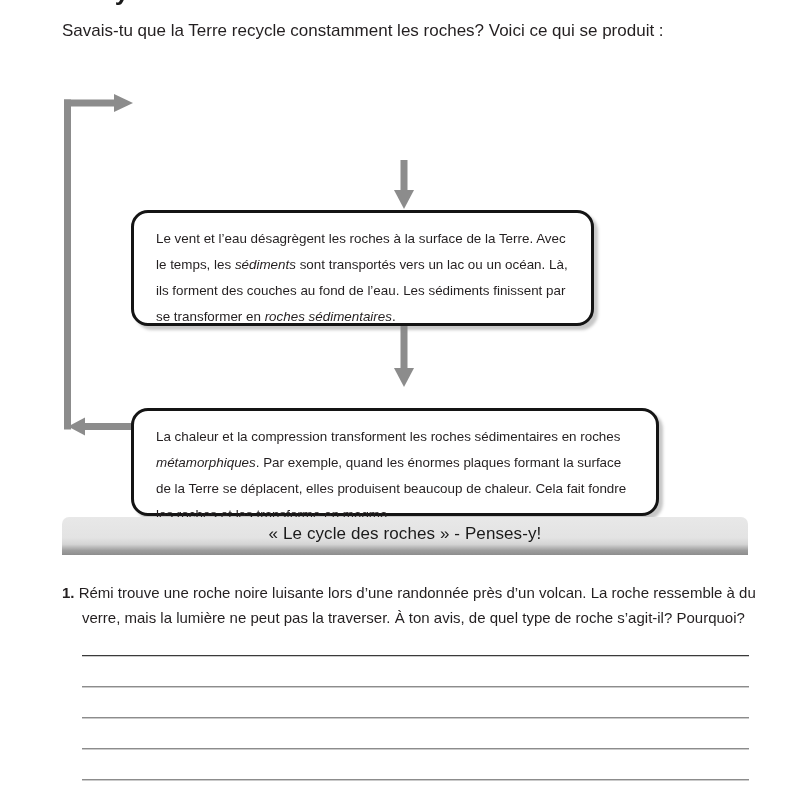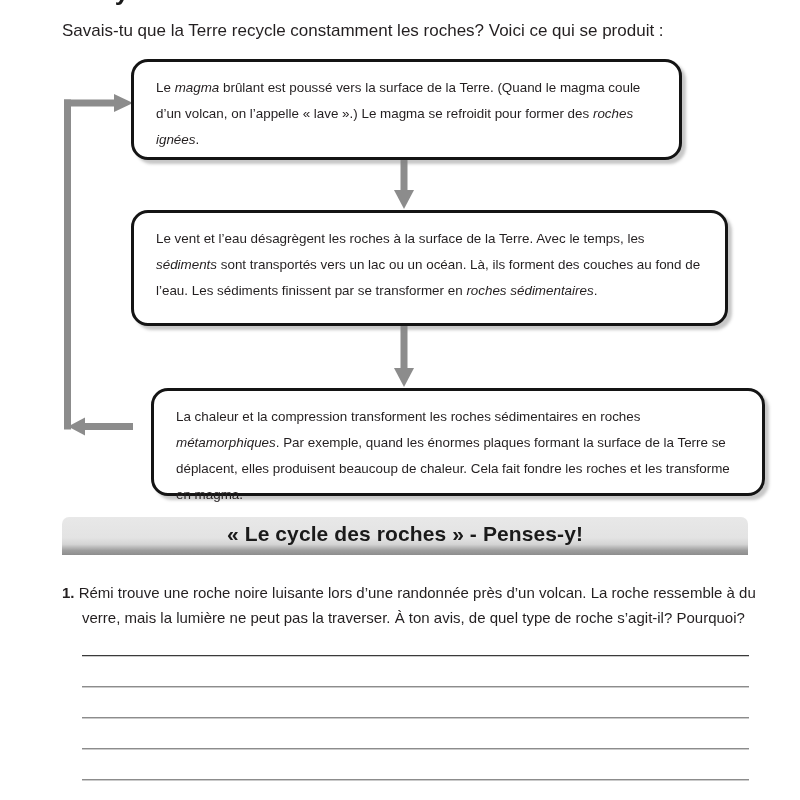--- a/index.html
+++ b/index.html
@@ -62,22 +62,22 @@
   }
   .flow-box p {
     margin: 0;
     font-size: 13.4px;
     line-height: 26px;
     color: #231f20;
   }
   .flow-box em { font-style: italic; }
 
   #box-1 { left: 131px; top: 59px;  width: 551px; height: 101px; }
-  #box-2 { left: 131px; top: 210px; width: 597px; height: 116px; }
-  #box-3 { left: 131px; top: 388px; width: 614px; height: 108px; margin-left: 20px; }
+  #box-2 { left: 131px; top: 210px; width: 463px; height: 116px; }
+  #box-3 { left: 131px; top: 408px; width: 528px; height: 108px; }
 
   
   .conn { position: absolute; }
   .conn svg { display: block; }
 
   
   .banner {
     position: absolute;
     left: 62px;
     top: 517px;
@@ -85,22 +85,22 @@
     height: 38px;
     border-radius: 7px 7px 0 0;
     background: linear-gradient(180deg,
                 #e8e8e8 0%, #e3e3e3 55%,
                 #d4d4d4 72%, #9e9e9e 88%, #8d8d8d 100%);
     display: flex;
     align-items: center;
     justify-content: center;
   }
   .banner-title {
-    font-size: 21px;
-    font-weight: bold;
+    font-size: 17px;
+    font-weight: normal;
     color: #1a1a1a;
     letter-spacing: .1px;
     margin-bottom: 5px;
   }
 
   
   .question {
     position: absolute;
     left: 62px;
     top: 580px;
@@ -155,23 +155,20 @@
       <rect x="6" y="7.5" width="52" height="7" fill="#8c8c8c"></rect>
       <polygon points="56,2 56,20 75,11" fill="#8c8c8c"></polygon>
 
       <rect x="6" y="7.5" width="7" height="330" fill="#8c8c8c"></rect>
 
       <rect x="25" y="331" width="50" height="7" fill="#8c8c8c"></rect>
       <polygon points="27,325.5 27,343.5 10,334.5" fill="#8c8c8c"></polygon>
     </svg>
   </div>
 
-  <div class="flow-box" id="box-1">
-    <p>Le <em>magma</em> brûlant est poussé vers la surface de la Terre. (Quand le magma coule d’un volcan, on l’appelle « lave ».) Le magma se refroidit pour former des <em>roches ignées</em>.</p>
-  </div>
 
   <div class="flow-box" id="box-2">
     <p>Le vent et l’eau désagrègent les roches à la surface de la Terre. Avec le temps, les <em>sédiments</em> sont transportés vers un lac ou un océan. Là, ils forment des couches au fond de l’eau. Les sédiments finissent par se transformer en <em>roches sédimentaires</em>.</p>
   </div>
 
   <div class="flow-box" id="box-3">
     <p>La chaleur et la compression transforment les roches sédimentaires en roches <em>métamorphiques</em>. Par exemple, quand les énormes plaques formant la surface de la Terre se déplacent, elles produisent beaucoup de chaleur. Cela fait fondre les roches et les transforme en magma.</p>
   </div>
 </div>
 

